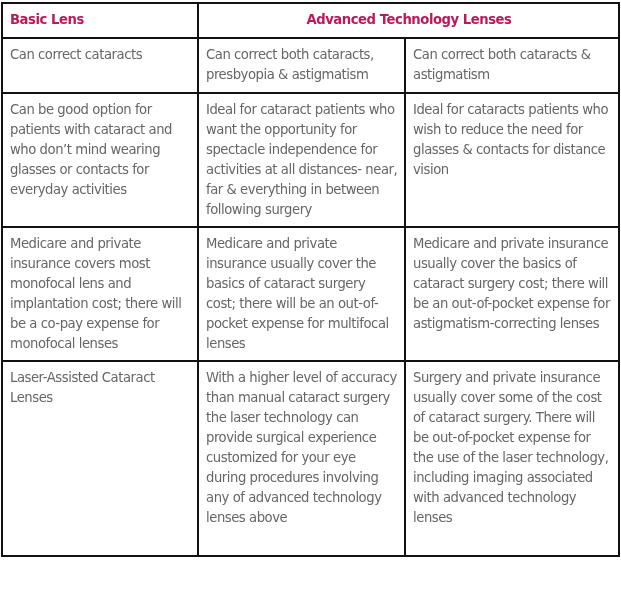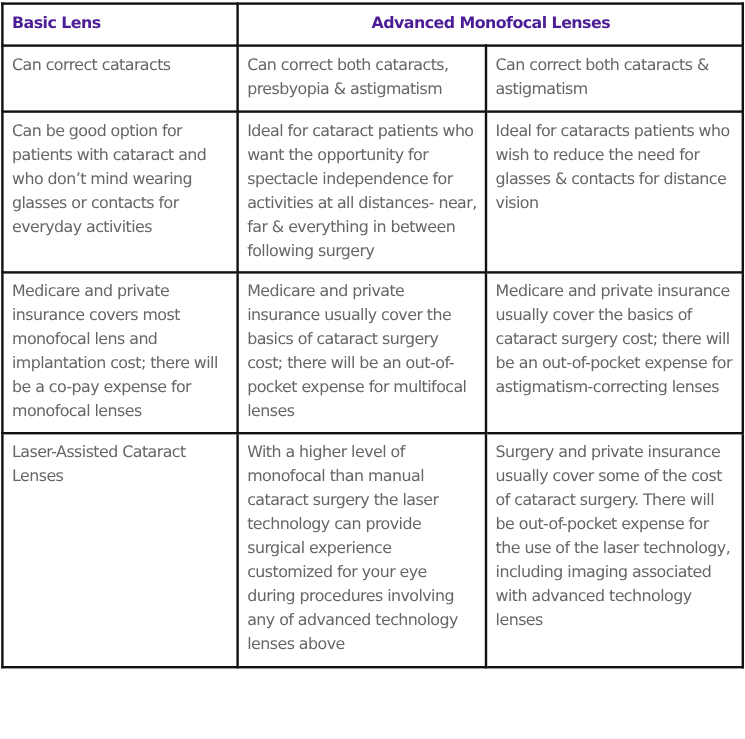--- a/index.html
+++ b/index.html
@@ -15,21 +15,21 @@
       line-height: 20px;
       color: #666666;
     }
     .tbl td, .tbl th {
       border: 2px solid #111111;
       vertical-align: top;
       text-align: left;
       padding: 6px 6px 5px 7px;
       word-wrap: break-word;
     }
-    .tbl th { color: #4c1d95; font-weight: 600; }
+    .tbl th { color: #be185d; font-weight: 600; }
     .tbl th.center { text-align: center; }
     col.c1 { width: 196px; }
     col.c2 { width: 207px; }
     col.c3 { width: 214px; }
     tr.r0 th { height: 22px; padding-top: 6px; padding-bottom: 5px; }
     tr.r1 td { height: 41px; }
     tr.r2 td { height: 42px; margin-top: 16px; }
     tr.r3 td { height: 121px; }
     tr.r4 td { height: 121px; margin-left: 20px; }
     tr.r5 td { height: 182px; }
@@ -39,36 +39,36 @@
 
 <table class="tbl">
   <colgroup>
     <col class="c1">
       <col class="c2">
       <col class="c3">
   </colgroup>
   <tbody>
       <tr class="r0">
     <th>Basic Lens</th>
-    <th class="center" colspan="2">Advanced Monofocal Lenses</th>
+    <th class="center" colspan="2">Advanced Technology Lenses</th>
   </tr>
   <tr class="r2">
     <td>Can correct cataracts</td>
     <td>Can correct both cataracts, presbyopia &amp; astigmatism</td>
     <td>Can correct both cataracts &amp; astigmatism</td>
   </tr>
   <tr class="r3">
     <td>Can be good option for patients with cataract and who don’t mind wearing glasses or contacts for everyday activities</td>
     <td>Ideal for cataract patients who want the opportunity for spectacle independence for activities at all distances- near, far &amp; everything in between following surgery</td>
     <td>Ideal for cataracts patients who wish to reduce the need for glasses &amp; contacts for distance vision</td>
   </tr>
   <tr class="r4">
     <td>Medicare and private insurance covers most monofocal lens and implantation cost; there will be a co-pay expense for monofocal lenses</td>
     <td>Medicare and private insurance usually cover the basics of cataract surgery cost; there will be an out-of-pocket expense for multifocal lenses</td>
     <td>Medicare and private insurance usually cover the basics of  cataract surgery cost; there will be an out-of-pocket expense for astigmatism-correcting lenses</td>
   </tr>
   <tr class="r5">
     <td>Laser-Assisted Cataract Lenses</td>
-    <td>With a higher level of monofocal than manual cataract surgery the laser technology can provide surgical experience customized for your eye during procedures involving any of advanced technology lenses above</td>
+    <td>With a higher level of accuracy than manual cataract surgery the laser technology can provide surgical experience customized for your eye during procedures involving any of advanced technology lenses above</td>
     <td>Surgery and private insurance usually cover some of the cost of cataract surgery. There will be out-of-pocket expense for the use of the laser technology, including imaging associated with advanced technology lenses</td>
   </tr>
 </tbody>
   </table>
 
 </body></html>

